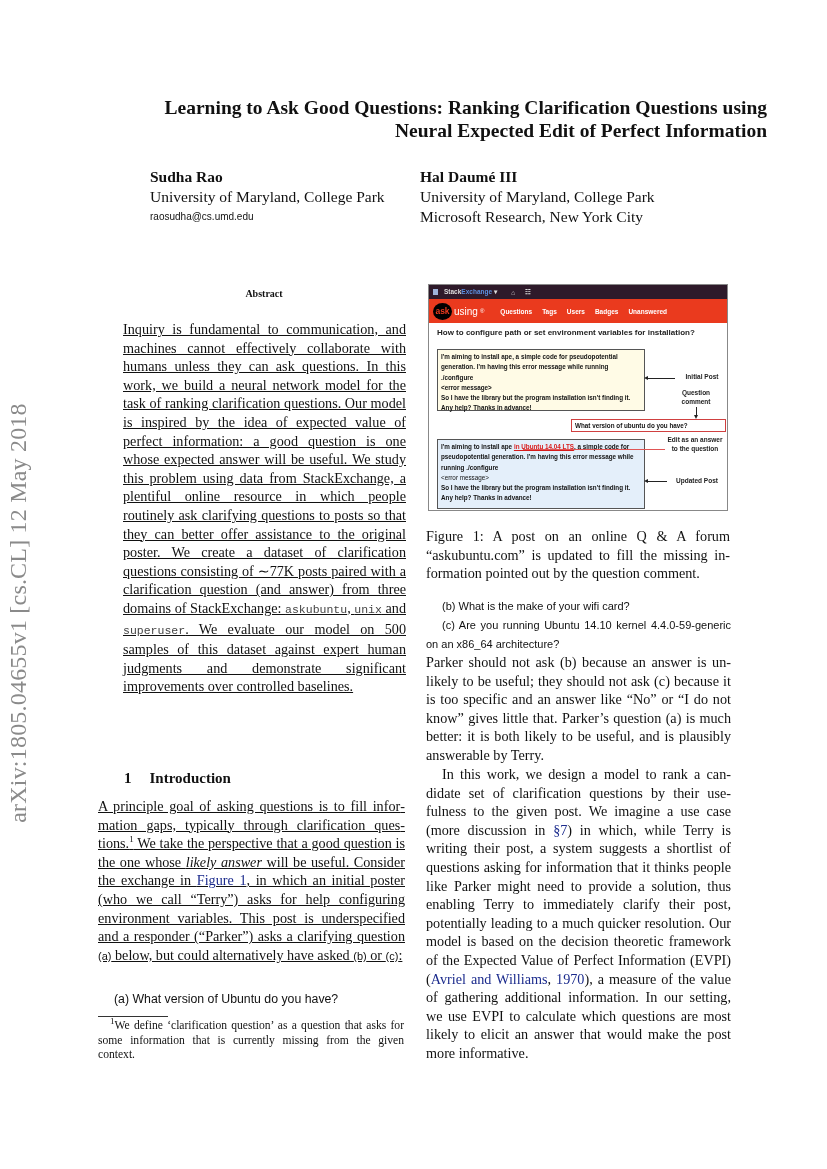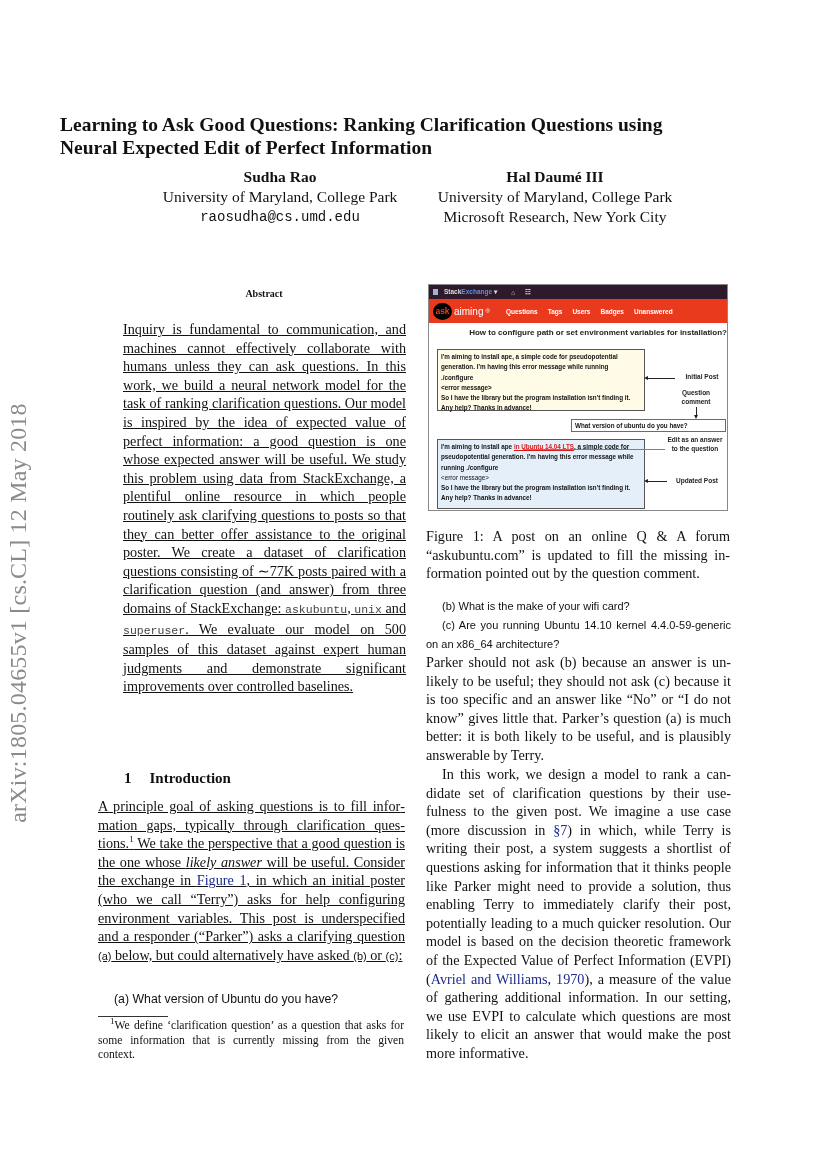--- a/index.html
+++ b/index.html
@@ -1,23 +1,23 @@
 <!DOCTYPE html>
 <html><head>
 <meta charset="utf-8">
 <style>
   html, body { margin:0; padding:0; background:#fff; }
   body { width:827px; height:1169px; position:relative; overflow:hidden;
          font-family:"Liberation Serif", serif; color:#111; }
   .abs { position:absolute; }
-  .title { left:60px; top:96px; width:707px; text-align:left; font-weight:bold;
-           font-size:19.5px; line-height:23px;margin-top:17px; }
-  .author { position:absolute; text-align:center; font-size:15.5px; line-height:20px; }
+  .title { left:60px; top:96px; width:707px; text-align:right; font-weight:bold;
+           font-size:19.5px; line-height:23px; }
+  .author { position:absolute; text-align:left; font-size:15.5px; line-height:20px; }
   .author .name { font-weight:bold; }
-  .author .mono { font-family:Liberation Mono, monospace; font-size:14px; }
+  .author .mono { font-family:Liberation Sans, sans-serif; font-size:10px; }
   .arxiv { left:-200px; top:598px; width:440px; height:30px; transform:rotate(-90deg);
            transform-origin:center center; font-size:24px; color:#8a8a8a; text-align:center;
            letter-spacing:0.2px; white-space:nowrap; }
   .col { position:absolute; font-size:14.2px; line-height:18.6px; text-align:justify; }
   .col p { margin:0;text-decoration:underline; }
   .hyph { hyphens:manual; }
   .abs-head { font-weight:bold; text-align:center; font-size:10px; }
   .mono-sm { font-family:"Liberation Mono", monospace; font-size:11.5px; color:#444; }
   .link { color:#1a2a8c; }
   .sec { font-weight:bold; font-size:15px; }
@@ -28,21 +28,21 @@
 
   
   .fig { position:absolute; left:428px; top:284px; width:298px; height:225px; border:1px solid #888; background:#fff;
          font-family:"Liberation Sans", sans-serif; overflow:hidden; }
   .se-bar { height:14px; background:#2e1a2a; display:flex; align-items:center; padding-left:4px; gap:6px; font-size:6.5px; color:#ddd; font-weight:bold; }
   .se-bar .logo-sq { width:5px; height:6px; background:#9fb3d9; display:inline-block; }
   .se-bar .ex { color:#5c8fe0; }
   .au-bar { height:24px; background:#ea3a1e; display:flex; align-items:center; padding-left:4px; gap:10px; color:#fff; font-size:6.5px; font-weight:bold; }
   .au-logo { display:flex; align-items:center; gap:2px; font-size:10px; font-weight:normal; margin-right:6px; }
   .au-logo .bubble { background:#000000; color:#ea3a1e; border-radius:50%; width:19px; height:17px; display:flex; align-items:center; justify-content:center; font-size:8.5px; font-weight:bold; }
-  .q-title { font-size:8px; font-weight:bold; color:#222; padding:5px 0 0 8px;text-align:right; }
+  .q-title { font-size:8px; font-weight:bold; color:#222; padding:5px 0 0 8px; }
   .box { position:absolute; font-size:6.3px; line-height:10.3px; color:#111; font-weight:bold; padding:2px 3px; }
   .box1 { left:8px; top:64px; width:200px; height:56px; background:#fffbe6; border:1px solid #555; }
   .box2 { left:142px; top:134px; width:147px; height:11px; border:1px solid #d04040; background:#fff; padding:0 3px; line-height:11px; }
   .box3 { left:8px; top:154px; width:200px; height:64px; background:#e4effa; border:1px solid #555; }
   .red { color:#d81b1b; text-decoration:underline; }
   .lbl { position:absolute; font-size:6.5px; font-weight:bold; color:#222; text-align:center; }
   .arrow-h { position:absolute; height:1px; background:#222; }
   .arrow-h::before { content:""; position:absolute; left:-3px; top:-2px; border-right:4px solid #222; border-top:2.5px solid transparent; border-bottom:2.5px solid transparent; }
   .arrow-v { position:absolute; width:1px; background:#222; }
   .arrow-v::after { content:""; position:absolute; left:-2px; bottom:-3px; border-top:4px solid #222; border-left:2.5px solid transparent; border-right:2.5px solid transparent; }
@@ -93,21 +93,21 @@
 <div class="fig">
   <div class="se-bar">
     <span class="logo-sq"></span>
     <span><span>Stack</span><span class="ex">Exchange</span> <span>▾</span></span>
     <span style="margin-left:8px;">⌂</span>
     <span style="margin-left:4px;">☷</span>
   </div>
   <div class="au-bar">
     <div class="au-logo">
       <span class="bubble">ask</span>
-      <span>aiming</span>
+      <span>using</span>
         <sup style="font-size:6px;">®</sup>
     </div>
     <span>Questions</span>
     <span>Tags</span>
     <span>Users</span>
     <span>Badges</span>
     <span>Unanswered</span>
   </div>
   <div class="q-title">How to configure path or set environment variables for installation?</div>
 

